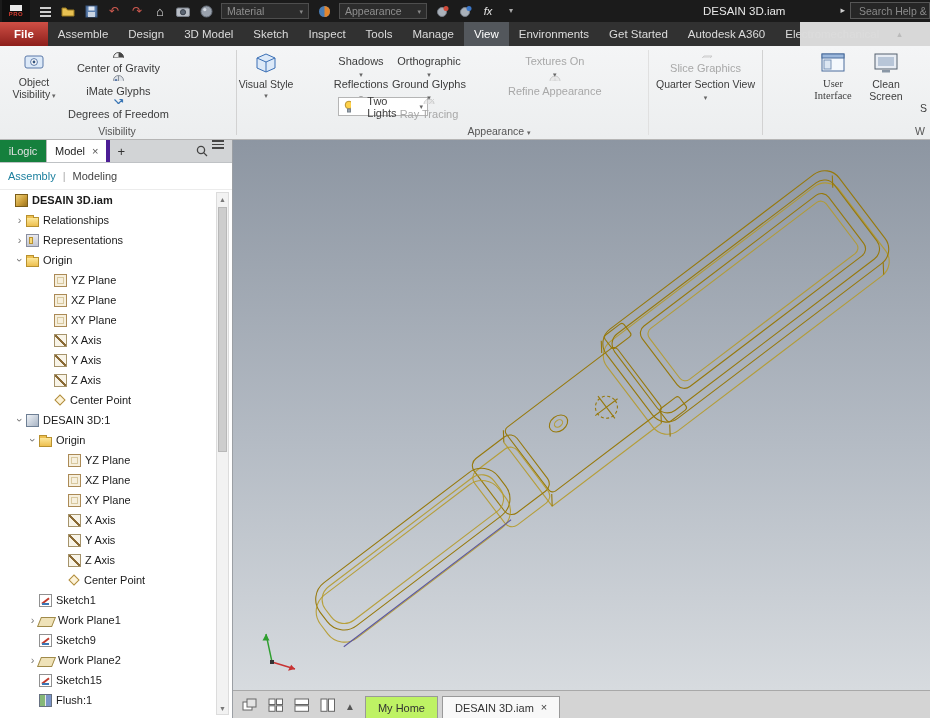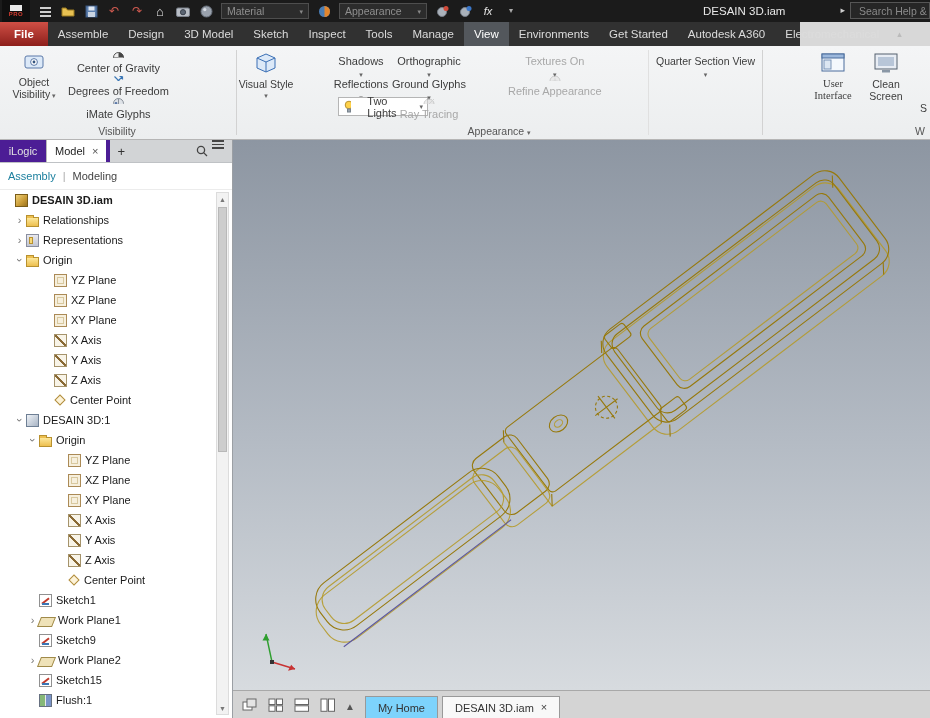--- a/index.html
+++ b/index.html
@@ -38,21 +38,21 @@
   .rbtn-sm { height:23px; display:flex; align-items:center; gap:4px; font-size:11px; color:#3c3c3c; white-space:nowrap; padding:0 2px;flex-direction:column; }
   .rbtn-sm.disabled, .rbtn-big.disabled { color:#a8a8a8; }
   .disabled svg { filter:grayscale(1) opacity(.55); }
   .combo-light { height:19px; background:#fff; border:1px solid #b5b5b5; display:flex; align-items:center; gap:16px; font-size:11px; color:#3c3c3c; padding:0 4px; width:90px; justify-content:flex-start;margin-left:44px; }
   .combo-light .cv { margin-left:auto; }
   .clip-btn { position:absolute; left:920px; top:56px; font-size:10.5px; color:#3c3c3c; }
 
   
   .sidepanel { position:absolute; left:0; top:140px; width:233px; height:578px; background:#fff; border-right:1px solid #9b9fa4; }
   .ptabs { height:23px; background:#d2d4d6; display:flex; align-items:stretch; border-bottom:1px solid #bfc2c5; }
-  .ptab-ilogic { width:46px; background:#4c1d95; color:#e0e0e0; font-size:11px; display:flex; align-items:center; justify-content:center; }
+  .ptab-ilogic { width:46px; background:#15803d; color:#e0e0e0; font-size:11px; display:flex; align-items:center; justify-content:center; }
   .ptab-model { background:#fff; border-left:1px solid #b8b8b8; border-right:4px solid #4c1d95; color:#222; font-size:11px; display:flex; align-items:center; gap:7px; padding:0 8px; }
   .ptab-model .x { color:#555; font-size:11px; }
   .ptab-add { width:22px; display:flex; align-items:center; justify-content:center; color:#333; font-size:13px; }
   .ptabs .spacer { flex:1; }
   .pticon { width:20px; display:flex; align-items:center; justify-content:center; }
   .burger { display:flex; flex-direction:column; gap:2px; width:12px; margin-right:8px; }
   .burger i { height:1.5px; background:#444; display:block; }
   .modes { height:27px; background:#fff; border-bottom:1px solid #ececec; display:flex; align-items:center; gap:7px; padding-left:8px; font-size:11px; }
   .modes .assembly { color:#1b7f9e; }
   .modes .sep { color:#aaa; }
@@ -91,21 +91,21 @@
   .vp-svg { position:absolute; left:0; top:0; }
   .w rect,.w path,.w ellipse,.w circle { stroke:var(--wire,#97790c); fill:none; stroke-width:1.1; }
   .w .w2 { stroke:#b59a2a; opacity:.9; }
   .w .wd { stroke-dasharray:3 2.4; }
   .w .wp { stroke:#5a55a0; }
 
   
   .vtabs { position:absolute; left:233px; top:690px; width:697px; height:28px; background:#d4d4d4; border-top:1px solid #a8a8a8; display:flex; align-items:flex-end; gap:4px; padding-left:6px; }
   .vlico { width:22px; height:20px; margin-bottom:3px; display:flex; align-items:center; justify-content:center; }
   .vcaret { color:#555; font-size:10px; margin:0 6px 6px 2px; }
-  .vtab { height:22px; margin-bottom:0; padding:0 12px; border:1px solid #999; border-bottom:none; background:#7dd3fc; font-size:11px; color:#333; display:flex; align-items:center; gap:7px; }
+  .vtab { height:22px; margin-bottom:0; padding:0 12px; border:1px solid #999; border-bottom:none; background:#bef264; font-size:11px; color:#333; display:flex; align-items:center; gap:7px; }
   .vtab.active { background:#f8f8f8; }
   .vtab .x { color:#444; }
 </style>
 </head>
 <body>
 
 <div class="titlebar">
   <div class="applogo">
     <span class="bar"></span>
     <span class="pro">PRO</span>
@@ -217,32 +217,32 @@
     <div class="rbtn-sm">
       <svg width="13" height="13">
           <circle cx="6.5" cy="6.5" r="5" fill="#eee" stroke="#555"></circle>
           <path d="M6.5 1.5 A5 5 0 0 1 11.5 6.5 L6.5 6.5 Z" fill="#444"></path>
           <path d="M6.5 11.5 A5 5 0 0 1 1.5 6.5 L6.5 6.5 Z" fill="#444"></path>
         </svg>
       <span>Center of Gravity</span>
     </div>
     <div class="rbtn-sm">
       <svg width="13" height="13">
-          <path d="M2.5 10.5 L10.5 2.5 M10.5 2.5 h-3 M10.5 2.5 v3" stroke="#3a76b5" fill="none" stroke-width="1.2"></path>
-          <path d="M2.5 2.5 L10.5 10.5 M10.5 10.5 h-3 M10.5 10.5 v-3" stroke="#3a76b5" fill="none" stroke-width="1.2"></path>
-        </svg>
-      <span>Degrees of Freedom</span>
-    </div>
-    <div class="rbtn-sm">
-      <svg width="13" height="13">
           <circle cx="6.5" cy="6.5" r="5" fill="#dfe3e8" stroke="#8a919a"></circle>
           <path d="M6.5 1.5 V11.5" stroke="#8a919a"></path>
           <circle cx="4" cy="6.5" r="1.4" fill="#5b79a8"></circle>
         </svg>
       <span>iMate Glyphs</span>
+    </div>
+    <div class="rbtn-sm">
+      <svg width="13" height="13">
+          <path d="M2.5 10.5 L10.5 2.5 M10.5 2.5 h-3 M10.5 2.5 v3" stroke="#3a76b5" fill="none" stroke-width="1.2"></path>
+          <path d="M2.5 2.5 L10.5 10.5 M10.5 10.5 h-3 M10.5 10.5 v-3" stroke="#3a76b5" fill="none" stroke-width="1.2"></path>
+        </svg>
+      <span>Degrees of Freedom</span>
     </div>
   </div>
   <div class="glabel" style="left:0; width:234px;">Visibility</div>
   <div class="vsep" style="left:236px;"></div>
 
   <div class="rbtn-big" style="left:238px; width:56px;">
     <svg width="26" height="26" viewBox="0 0 26 26">
         <path d="M4 8 L13 4 L22 8 L22 18 L13 22 L4 18 Z" fill="#dce9f8" stroke="#3a6fb5"></path>
         <path d="M4 8 L13 12 L22 8 M13 12 L13 22" fill="none" stroke="#3a6fb5"></path>
       </svg>
@@ -315,20 +315,27 @@
     <div class="rbtn-sm disabled">
       <svg width="14" height="14">
           <circle cx="7" cy="7" r="5" fill="#e2e2e2" stroke="#aaa"></circle>
           <path d="M7 3 L7.8 6.2 L11 7 L7.8 7.8 L7 11 L6.2 7.8 L3 7 L6.2 6.2 Z" fill="#c2c2c2"></path>
         </svg>
       <span>Refine Appearance</span>
     </div>
   </div>
   <div class="vsep" style="left:648px; background:#e0e0e0;"></div>
   <div class="rcol" style="left:654px;">
+    <div class="rbtn-sm disabled">
+      <svg width="14" height="14">
+          <path d="M1 9.5 L5 5 L13 5 L9 9.5 Z" fill="#dddddd" stroke="#a8a8a8"></path>
+          <path d="M4 7.2 L10.5 7.2" stroke="#bcbcbc"></path>
+        </svg>
+      <span>Slice Graphics</span>
+    </div>
     <div class="rbtn-sm" style="font-size:10.5px;">
       <svg width="14" height="14" viewBox="0 0 14 14">
           <path d="M2 5 L7 3 L12 5 L12 10 L7 12 L2 10 Z" fill="#f0e0b0" stroke="#9a7a30"></path>
           <path d="M7 3 L7 7.5 L12 7.5" fill="none" stroke="#9a7a30"></path>
         </svg>
       <span>Quarter Section View</span>
       <span class="cv glyph">▾</span>
     </div>
   </div>
   <div class="glabel" style="left:236px; width:526px;">

